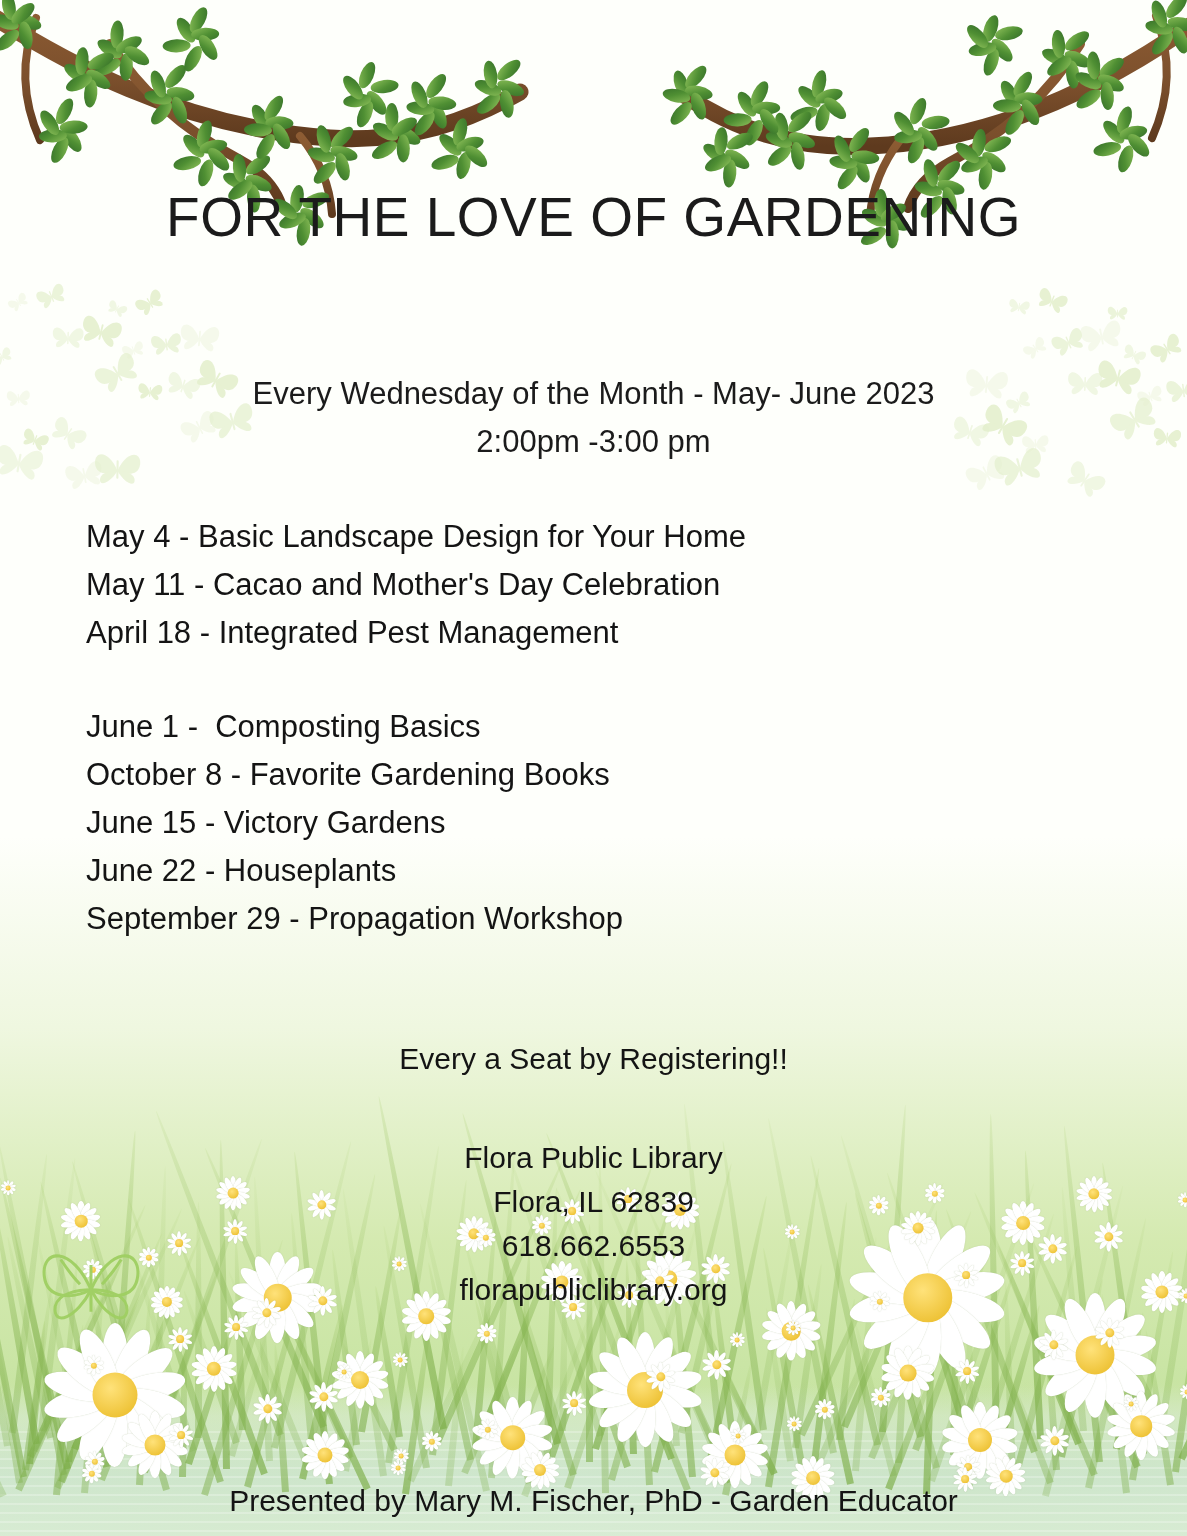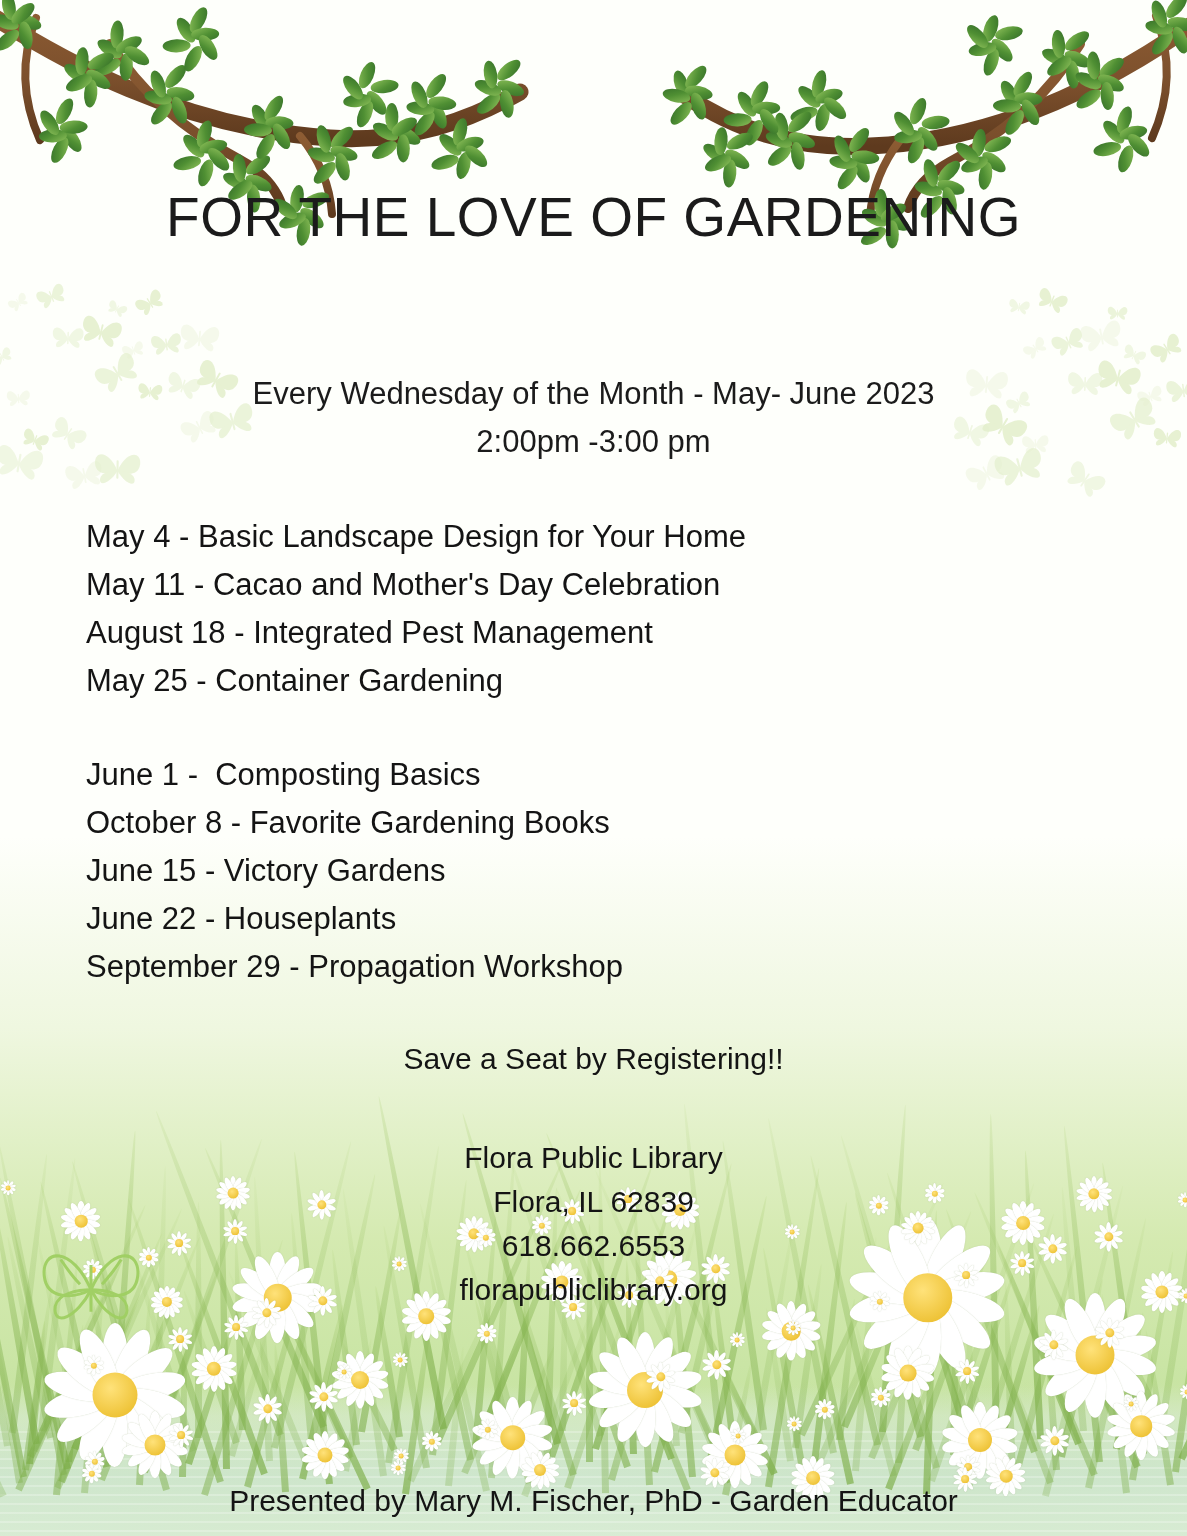--- a/index.html
+++ b/index.html
@@ -2284,31 +2284,30 @@
   <div class="title">FOR THE LOVE OF GARDENING</div>
 
   <div class="subtitle">
     <div>Every Wednesday of the Month - May- June 2023</div>
     <div>2:00pm -3:00 pm</div>
   </div>
 
   <div class="schedule">
     <div class="sched-line">May 4 - Basic Landscape Design for Your Home</div>
     <div class="sched-line">May 11 - Cacao and Mother's Day Celebration</div>
-    <div class="sched-line">August 18 - Integrated Pest Management</div>
-    <div class="sched-line">May 25 - Container Gardening</div>
+    <div class="sched-line">April 18 - Integrated Pest Management</div>
     <div class="sched-gap"></div>
     <div class="sched-line">June 1 -  Composting Basics</div>
     <div class="sched-line">October 8 - Favorite Gardening Books</div>
     <div class="sched-line">June 15 - Victory Gardens</div>
     <div class="sched-line">June 22 - Houseplants</div>
     <div class="sched-line">September 29 - Propagation Workshop</div>
   </div>
 
-  <div class="register">Save a Seat by Registering!!</div>
+  <div class="register">Every a Seat by Registering!!</div>
 
   <div class="contact">
     <div>Flora Public Library</div>
     <div>Flora, IL 62839</div>
     <div>618.662.6553</div>
     <div>florapubliclibrary.org</div>
   </div>
 
   <div class="presenter">Presented by Mary M. Fischer, PhD - Garden Educator</div>
 

